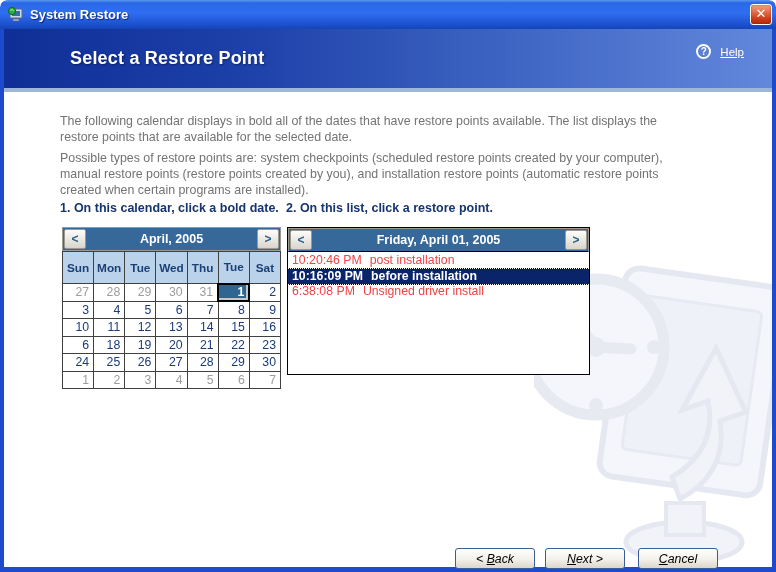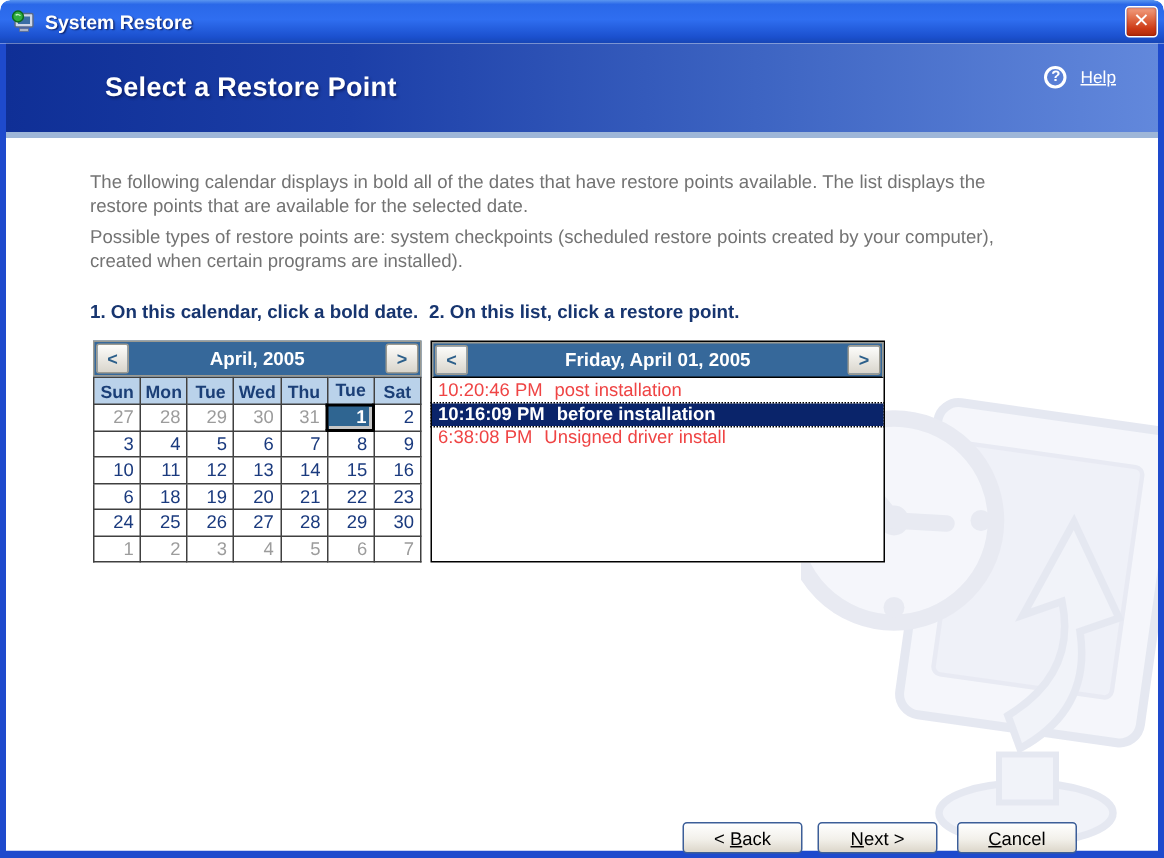--- a/index.html
+++ b/index.html
@@ -77,21 +77,21 @@
     background:linear-gradient(180deg,#fdfdfb,#d9d5cc);
     border:1px solid #9c9a90; border-radius:2px;
     color:#2c5f8a; font-weight:bold; font-size:12px; line-height:18px; text-align:center;
     cursor:default;
   }
   .nav-prev { left:1px; }
   .nav-next { right:1px; }
   table.cal { border-collapse:collapse; width:219px; table-layout:fixed; background:#fff; }
   table.cal th {
     background:#BAD2EA; color:#1B3F77; font-weight:bold; font-size:11.8px;
-    height:18px; border:1px solid #404040; text-align:center;
+    height:32px; border:1px solid #404040; text-align:center;
   }
   table.cal td {
     height:17.5px; border:1px solid #404040; text-align:right;
     padding-right:4px; font-size:12.3px; color:#1A3A7E; background:#fff;
   }
   table.cal td.muted { color:#9C9C9C; }
   table.cal td.selected {
     background:#2F6591; color:#fff; font-weight:bold;
     border:2px solid #000; box-shadow:inset -2px -2px 0 #c6c6c6;
   }
@@ -112,20 +112,21 @@
   }
   
   .btn-row { position:absolute; top:456px; left:0; right:0; z-index:1; }
   .xp-btn {
     position:absolute; width:80px; height:21px;
     background:linear-gradient(180deg,#ffffff 0%,#f2f0ea 55%,#dcd6ca 100%);
     border:1px solid #3C5E98; border-radius:3px;
     font-family:"Liberation Sans","DejaVu Sans",sans-serif;
     font-size:12.3px; color:#000; text-align:center; cursor:default;
     box-shadow:inset 0 1px 0 #fff;
+    font-style:italic;
   }
   .btn-back { left:451px; }
   .btn-next { left:541px; }
   .btn-cancel { left:634px; }
 </style>
 </head>
 <body>
 
 <div class="window">
 
@@ -173,20 +174,21 @@
           <path d="M138 212 q46 -28 36 -76 l-26 9 34 -62 30 64 -26 9 q8 52 -40 78 z" fill="#f0f2f9" stroke="#e3e6f0" stroke-width="5"></path>
         </g>
       </svg>
 
       <div class="intro">
         <div>The following calendar displays in bold all of the dates that have restore points available. The list displays the</div>
         <div>restore points that are available for the selected date.</div>
       </div>
       <div class="intro p2">
         <div>Possible types of restore points are: system checkpoints (scheduled restore points created by your computer),</div>
+        <div>manual restore points (restore points created by you), and installation restore points (automatic restore points</div>
         <div>created when certain programs are installed).</div>
       </div>
 
       <div class="step-heads">
         <span class="step-head one">1. On this calendar, click a bold date.</span>
         <span class="step-head">2. On this list, click a restore point.</span>
       </div>
 
       <div class="cal-box">
         <div class="band">

